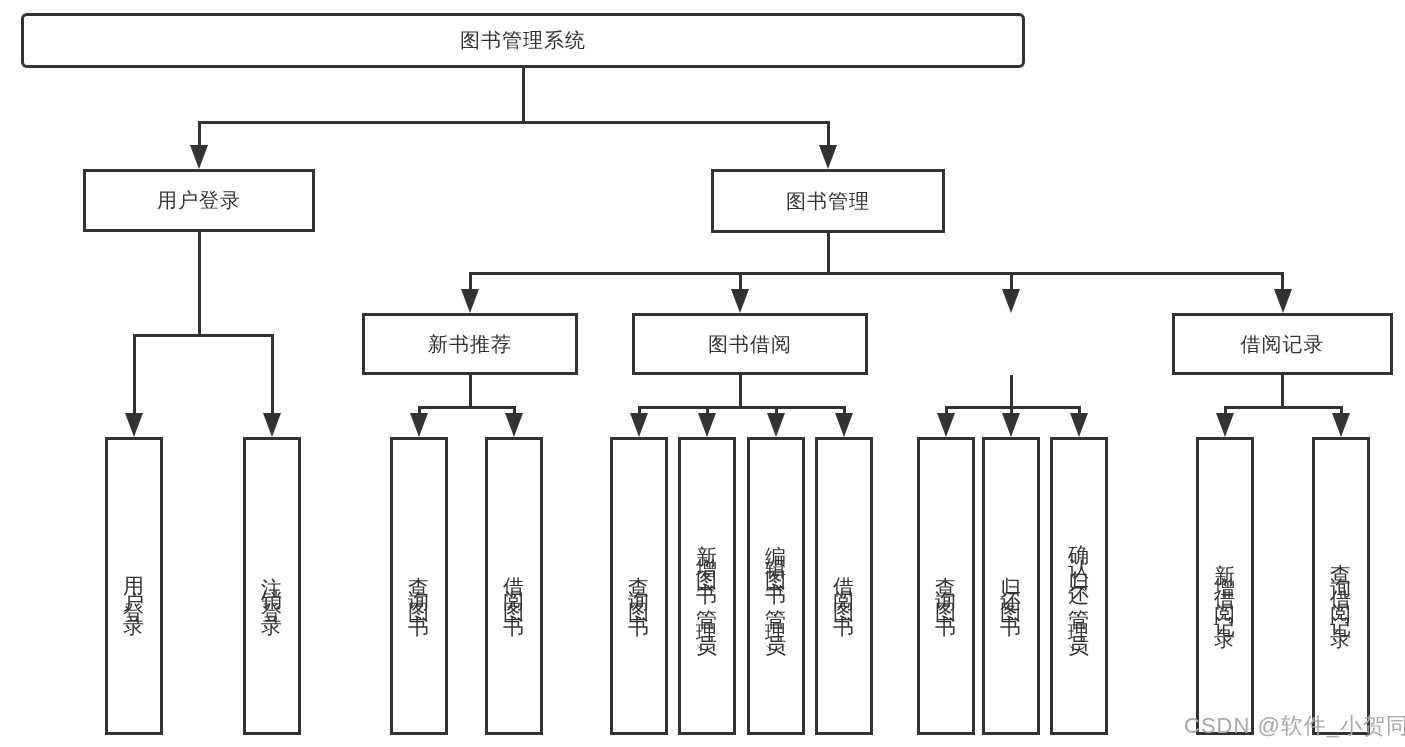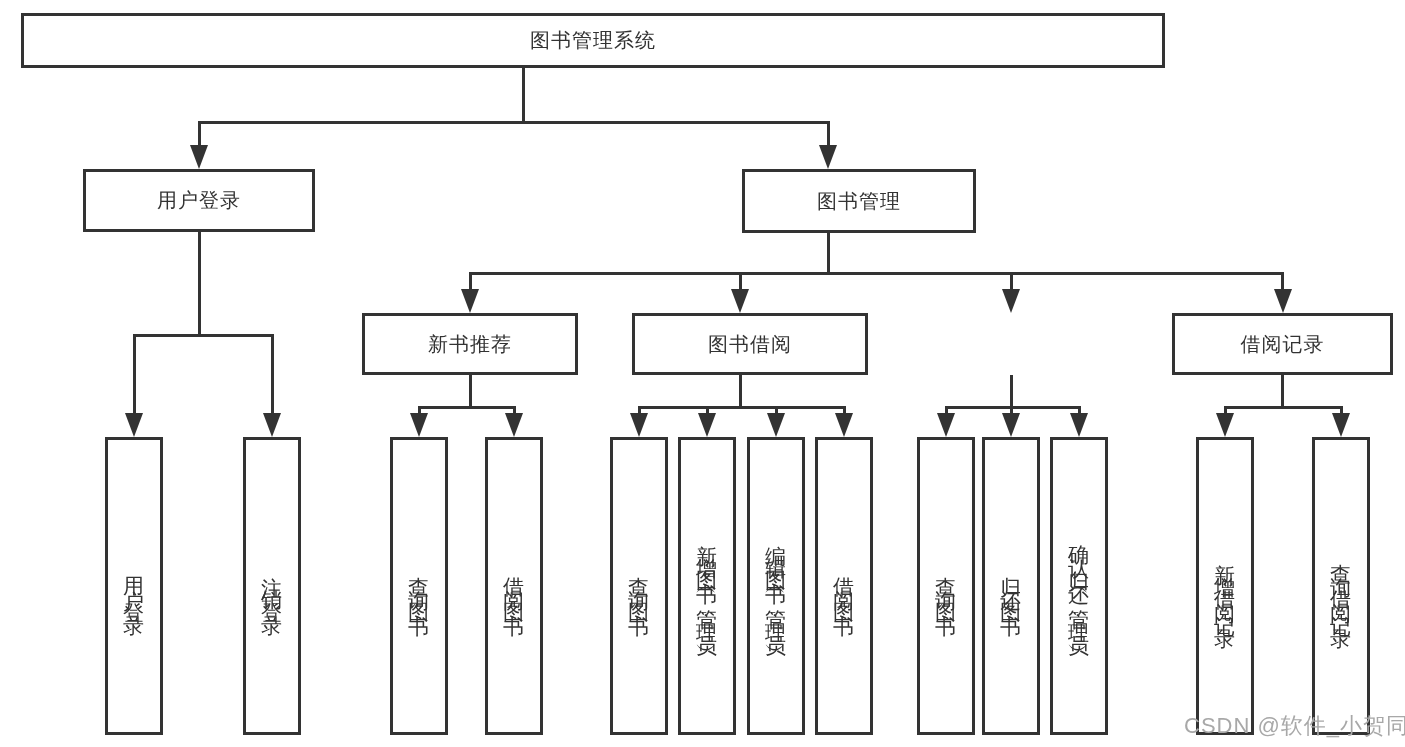--- a/index.html
+++ b/index.html
@@ -59,23 +59,23 @@
     white-space:nowrap;
     z-index:5;
     font-family:"Liberation Sans","DejaVu Sans",sans-serif;
   }
 </style>
 </head>
 <body>
 
 <div id="diagram-canvas">
   <div id="watermark">CSDN @软件_小贺同学</div>
-<div class="node horizontal" style="left: 21px; top: 13px; width: 1144px; height: 55px;">图书管理系统</div>
+<div class="node horizontal" style="left: 21px; top: 13px; width: 1004px; height: 55px; border-radius: 6px;">图书管理系统</div>
     <div class="node horizontal" style="left: 83px; top: 169px; width: 232px; height: 63px;">用户登录</div>
-    <div class="node horizontal" style="left: 711px; top: 169px; width: 234px; height: 64px; margin-left: 31px;">图书管理</div>
+    <div class="node horizontal" style="left: 711px; top: 169px; width: 234px; height: 64px;">图书管理</div>
     <div class="node horizontal" style="left: 362px; top: 313px; width: 216px; height: 62px;">新书推荐</div>
     <div class="node horizontal" style="left: 632px; top: 313px; width: 236px; height: 62px;">图书借阅</div>
     <div class="node horizontal" style="left: 1172px; top: 313px; width: 221px; height: 62px; text-align: right;">借阅记录</div>
     <div class="node vertical" style="left: 105px; top: 437px; width: 58px; height: 298px;">用户登录</div>
     <div class="node vertical" style="left: 243px; top: 437px; width: 58px; height: 298px;">注销登录</div>
     <div class="node vertical" style="left: 390px; top: 437px; width: 58px; height: 298px;">查询图书</div>
     <div class="node vertical" style="left: 485px; top: 437px; width: 58px; height: 298px;">借阅图书</div>
     <div class="node vertical" style="left: 610px; top: 437px; width: 58px; height: 298px;">查询图书</div>
     <div class="node vertical" style="left: 678px; top: 437px; width: 58px; height: 298px;">新增图书（管理员）</div>
     <div class="node vertical" style="left: 747px; top: 437px; width: 58px; height: 298px;">编辑图书（管理员）</div>

